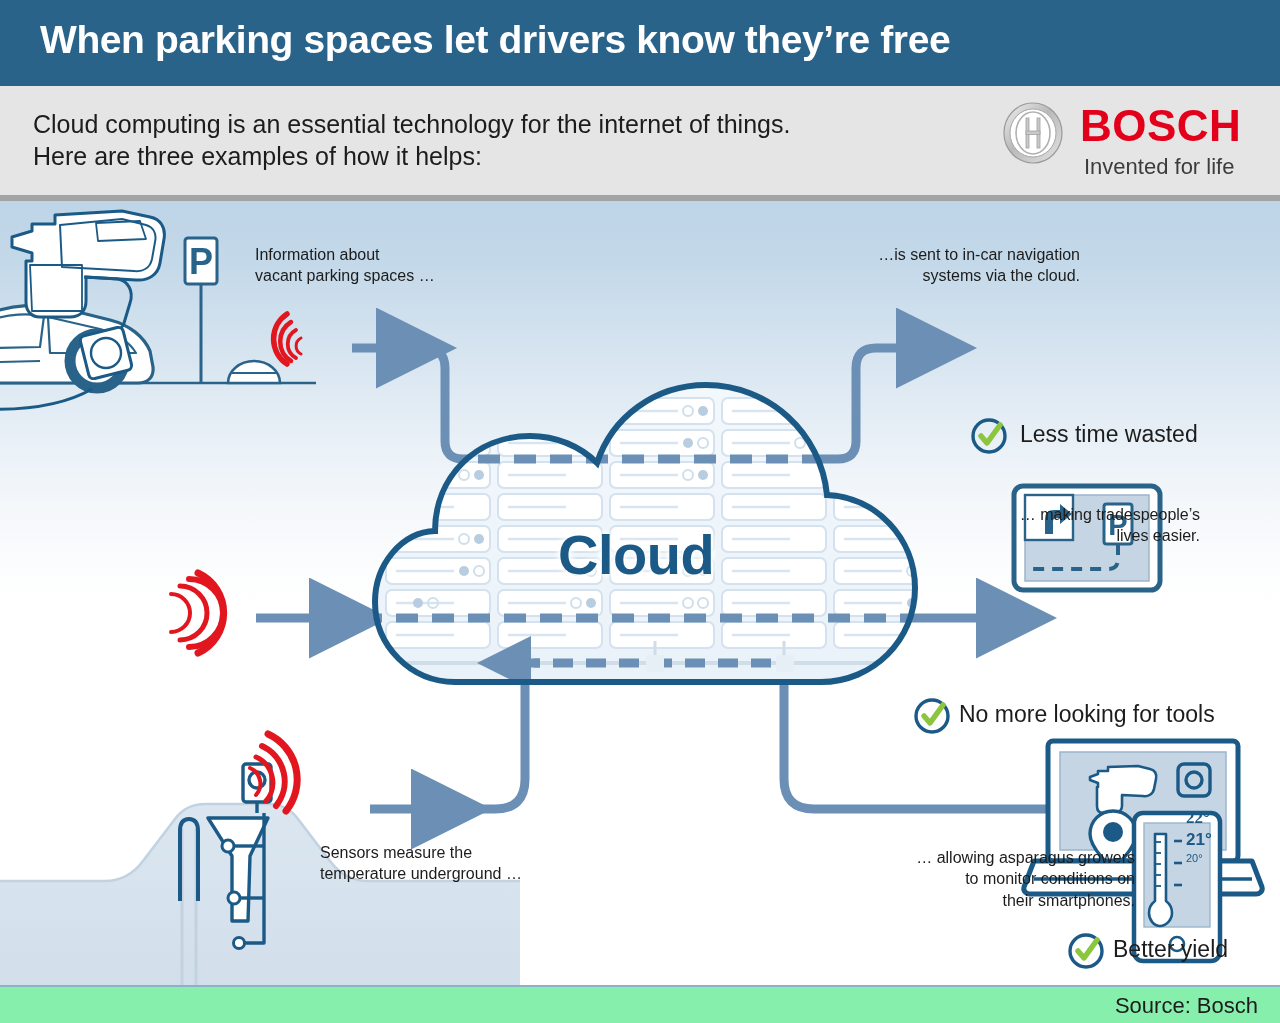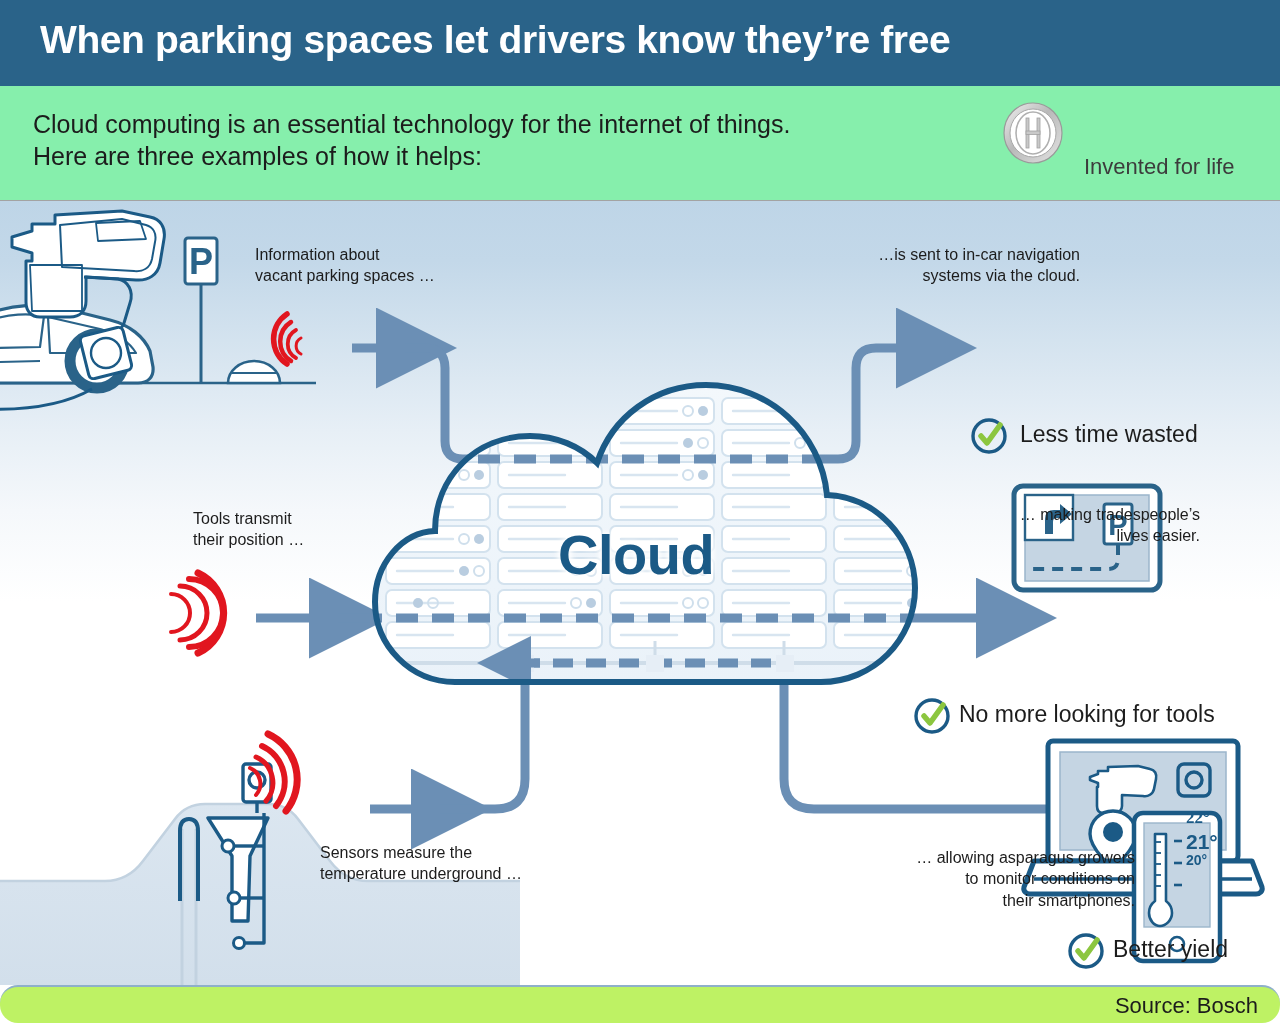--- a/index.html
+++ b/index.html
@@ -24,22 +24,22 @@
   .header-title {
     position: absolute; left: 40px; top: 18px;
     font-size: 39px; font-weight: bold; color: #ffffff;
     letter-spacing: -0.4px; white-space: nowrap;
   }
 
   
   .intro-band {
     position: absolute; left: 0; top: 86px;
     width: 1280px; height: 115px;
-    background: #86efac;
-    border-bottom: 1px solid #a3a3a3;
+    background: #e5e5e5;
+    border-bottom: 6px solid #a3a3a3;
   }
   .intro-text {
     position: absolute; left: 33px; top: 22px;
     font-size: 25px; color: #1c1c1c; line-height: 1.28;
     white-space: pre-line;
   }
   .logo-wrap {
     position: absolute; right: 26px; top: 10px;
     width: 260px; height: 98px;
   }
@@ -92,23 +92,22 @@
     position: absolute;
     font-size: 56px; font-weight: bold; color: #1b5a86;
     letter-spacing: -0.5px;
     text-shadow: 0 0 9px #ffffff, 0 0 9px #ffffff, 0 0 5px #ffffff;
   }
 
   
   .footer {
     position: absolute; left: 0; top: 985px;
     width: 1280px; height: 38px;
-    background: #bef264;
+    background: #86efac;
     border-top: 2px solid #8fb0c9;
-    border-radius: 18px;
   }
   .footer-text {
     position: absolute; right: 22px; top: 6px;
     font-size: 22px; color: #1c1c1c;
   }
 </style>
 </head>
 <body>
 
 <div id="page">
@@ -129,20 +128,21 @@
             <stop offset="100%" stop-color="#e4e4e4"></stop>
           </linearGradient>
         </defs>
         <ellipse cx="31" cy="31" rx="29" ry="30" fill="url(#gmark)" stroke="#9a9a9a" stroke-width="1.2"></ellipse>
         <ellipse cx="31" cy="31" rx="23" ry="24" fill="#ffffff" stroke="#a8a8a8" stroke-width="1"></ellipse>
         <ellipse cx="31" cy="31" rx="17" ry="21" fill="none" stroke="#b0b0b0" stroke-width="1.6"></ellipse>
         <rect x="24" y="16" width="3" height="30" fill="#c9c9c9" stroke="#a0a0a0" stroke-width="0.8"></rect>
         <rect x="35" y="16" width="3" height="30" fill="#c9c9c9" stroke="#a0a0a0" stroke-width="0.8"></rect>
         <rect x="24" y="29" width="14" height="3.4" fill="#c9c9c9" stroke="#a0a0a0" stroke-width="0.8"></rect>
       </svg>
+      <div class="bosch-word">BOSCH</div>
       <div class="bosch-claim">Invented for life</div>
     </div>
   </div>
 
   <div class="canvas-border-l"></div>
   <div class="canvas-border-r"></div>
 
   <div class="canvas">
 
     <svg class="layer" viewBox="0 0 1280 784">
@@ -526,38 +526,36 @@
         </g>
       </g>
     </svg>
 
     <div class="lbl" style="left:255px; top:43px;">Information about
 vacant parking spaces …</div>
 
     <div class="lbl lbl-c" style="left:680px; top:43px; width:400px;">…is sent to in-car navigation
 systems via the cloud.</div>
 
-    <div class="lbl" style="left:193px; top:307px;">Tools transmit
-their position …</div>
 
     <div class="lbl lbl-c" style="left:860px; top:303px; width:340px;">… making tradespeople’s
 lives easier.</div>
 
     <div class="lbl" style="left:320px; top:641px;">Sensors measure the
 temperature underground …</div>
 
     <div class="lbl lbl-c" style="left:745px; top:646px; width:390px;">… allowing asparagus growers
 to monitor conditions on
 their smartphones.</div>
 
     <div class="cloud-word" style="left:558px; top:321px;">Cloud</div>
 
     <div style="position:absolute; left:1186px; top:607px; font-size:17px; font-weight:bold; color:#1b5a86;font-family:Liberation Serif, serif;">22°</div>
-    <div style="position:absolute; left:1186px; top:629px; font-size:21px; font-weight:bold; color:#1b5a86;">21°</div>
-    <div style="position:absolute; left:1186px; top:651px; font-size:14px; font-weight:bold; color:#1b5a86;">20°</div>
+    <div style="position:absolute; left:1186px; top:629px; font-size:17px; font-weight:bold; color:#1b5a86;">21°</div>
+    <div style="position:absolute; left:1186px; top:651px; font-size:11px; font-weight:normal; color:#1b5a86;">20°</div>
 
     <div style="position:absolute; left:969px; top:212px;">
       <svg width="40" height="40" viewBox="0 0 40 40" style="position:absolute; left:0; top:3px;">
         <circle cx="20" cy="20" r="16" fill="none" stroke="#1b5a86" stroke-width="3.4"></circle>
         <path d="M12,20 L18,27 L31,9" fill="none" stroke="#8cc63f" stroke-width="5.5" stroke-linecap="round" stroke-linejoin="round"></path>
       </svg>
       <span class="benefit" style="left:51px; top:8px;text-align:right;">Less time wasted</span>
     </div>
 
     <div style="position:absolute; left:912px; top:492px;">

